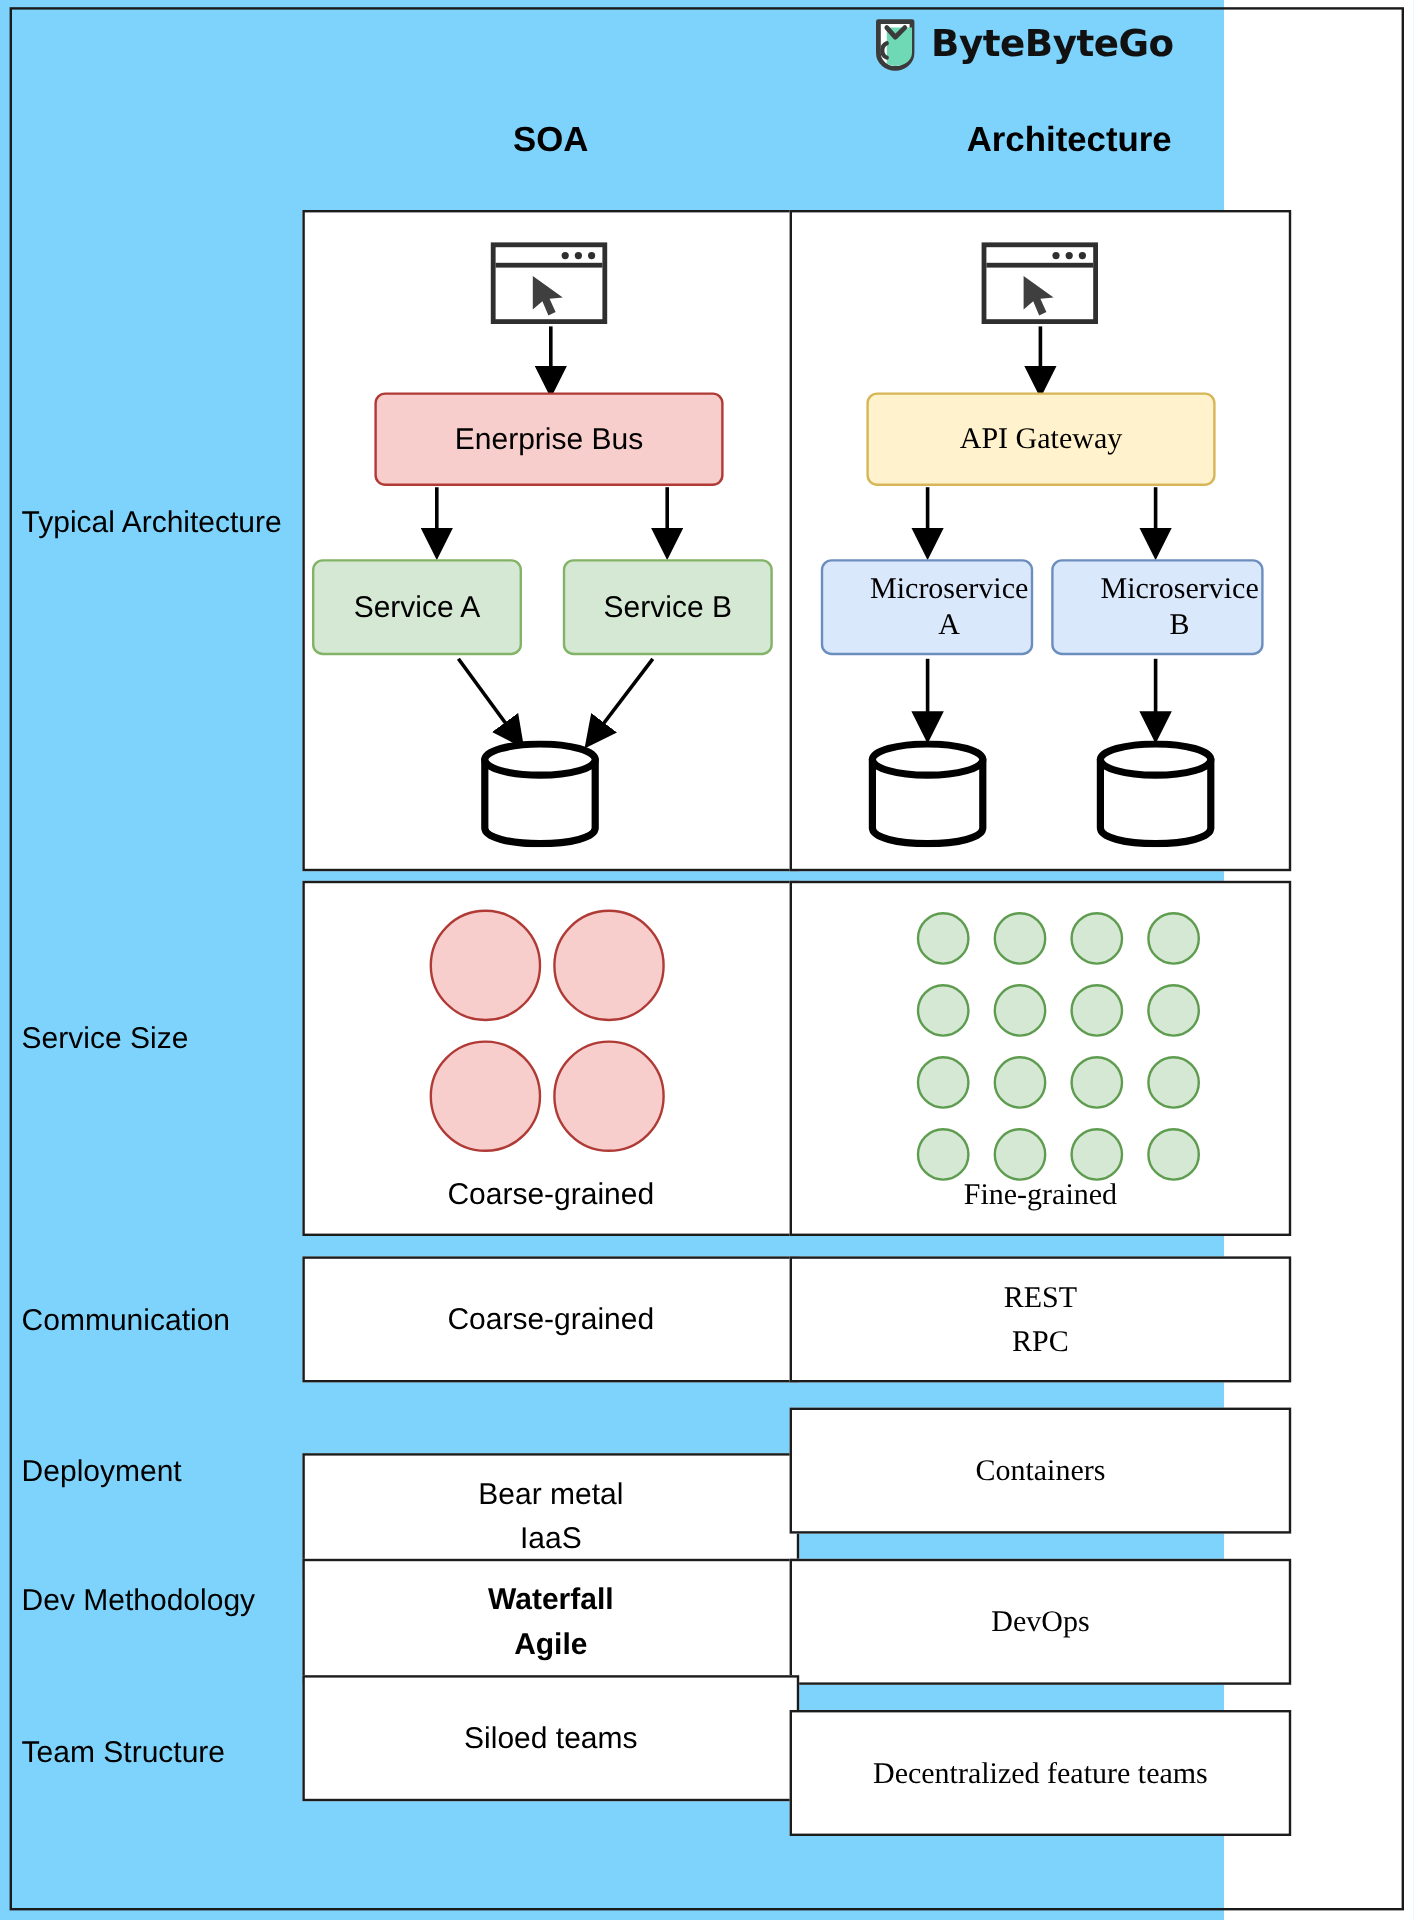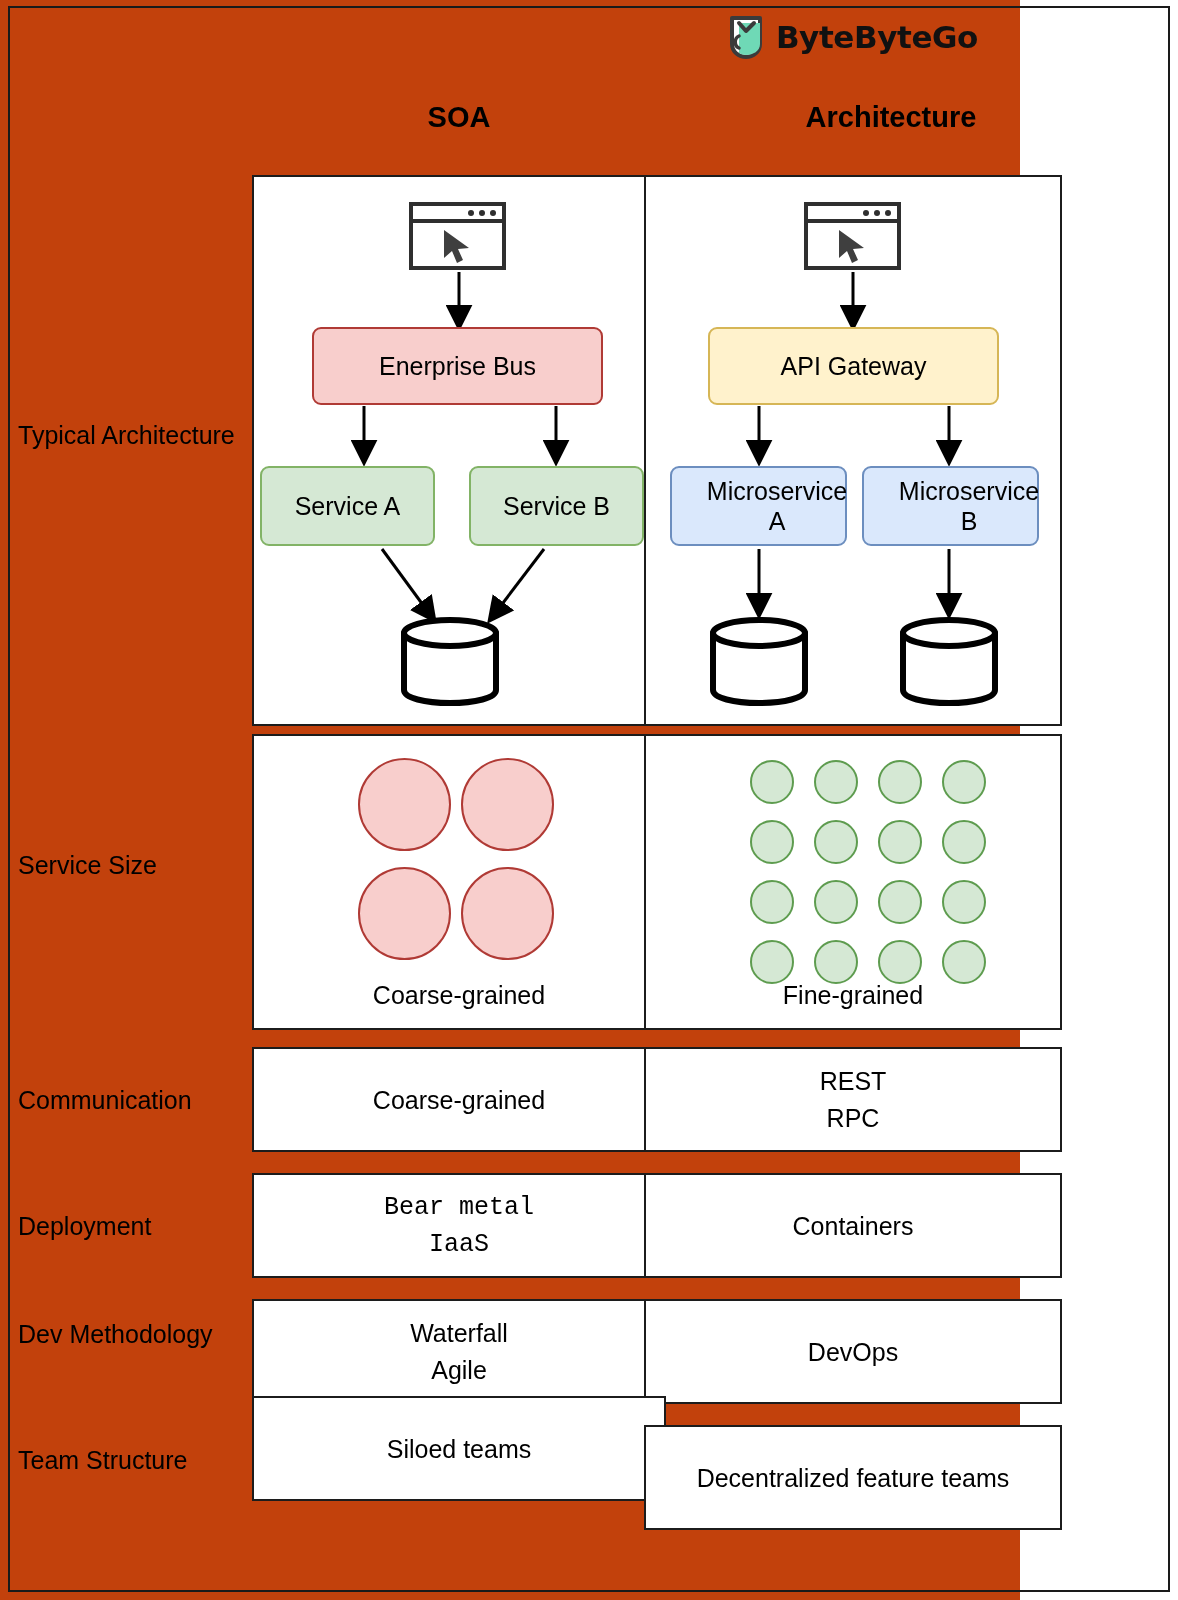--- a/index.html
+++ b/index.html
@@ -6,21 +6,21 @@
   html, body {
     width: 1178px; height: 1600px;
     background: #ffffff;
     font-family: "Liberation Sans", sans-serif;
     color: #000000;
     overflow: hidden;
   }
   #page {
     position: relative;
     width: 1020px; height: 1600px;
-    background: #c2410c;
+    background: #7dd3fc;
   }
   
   #outer-frame {
     position: absolute;
     left: 8px; top: 6px;
     width: 1162px; height: 1586px;
     border: 2px solid #1a1a1a;
   }
 
   
@@ -64,31 +64,31 @@
   #label-dev   { top: 1317px; }
   #label-team  { top: 1443px; }
 
   
   .cell {
     position: absolute;
     border: 2px solid #1c1c1c;
     background: #ffffff;
   }
   .cell-left  { left: 252px; width: 414px; }
-  .cell-right { left: 644px; width: 418px; }
+  .cell-right { left: 658px; width: 418px; font-family: Liberation Serif, serif; }
 
   #cell-arch-soa   { top: 175px; height: 551px; }
   #cell-arch-micro { top: 175px; height: 551px; }
   #cell-size-soa   { top: 734px; height: 296px; }
   #cell-size-micro { top: 734px; height: 296px; }
   #cell-comm-soa   { top: 1047px; height: 105px; }
   #cell-comm-micro { top: 1047px; height: 105px; }
-  #cell-dep-soa    { top: 1173px; height: 105px; font-family: Liberation Mono, monospace; }
+  #cell-dep-soa    { top: 1211px; height: 105px; }
   #cell-dep-micro  { top: 1173px; height: 105px; }
-  #cell-dev-soa    { top: 1299px; height: 105px; }
+  #cell-dev-soa    { top: 1299px; height: 105px; font-weight: bold; }
   #cell-dev-micro  { top: 1299px; height: 105px; }
   #cell-team-soa   { top: 1396px; height: 105px; }
   #cell-team-micro { top: 1425px; height: 105px; }
 
   .cell-text {
     position: absolute;
     left: 0; right: 0; top: 50%;
     transform: translateY(-50%);
     text-align: center;
     font-size: 25px;

